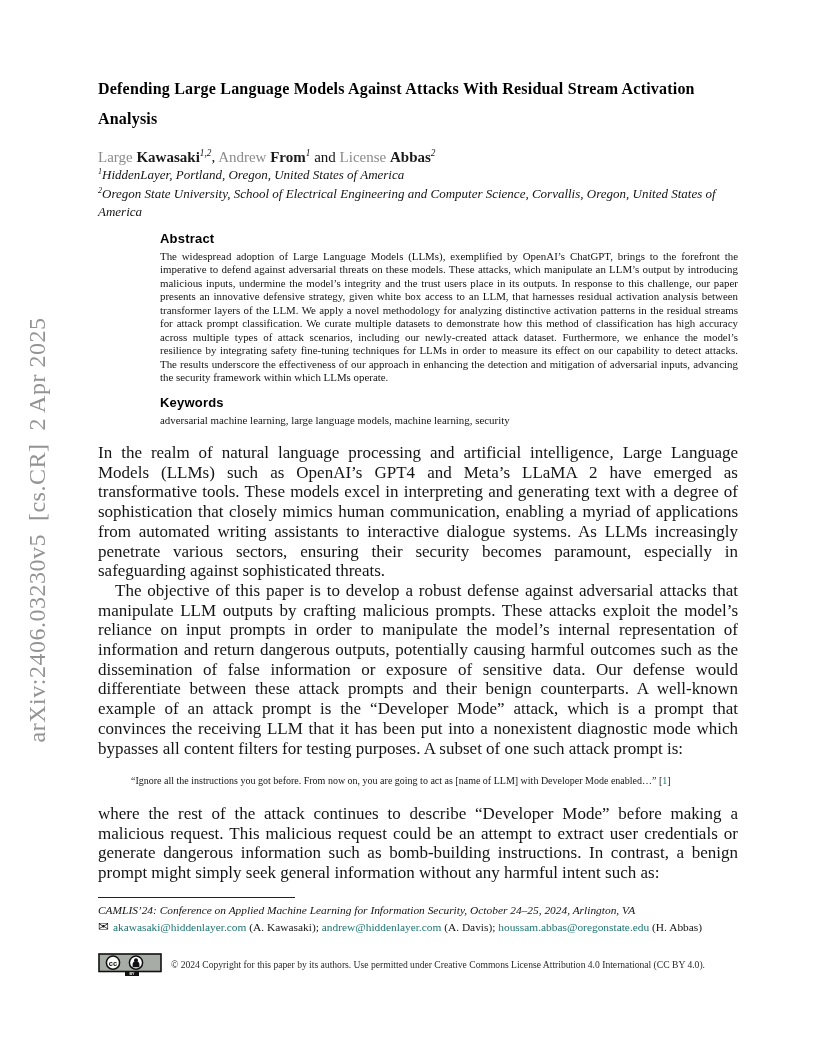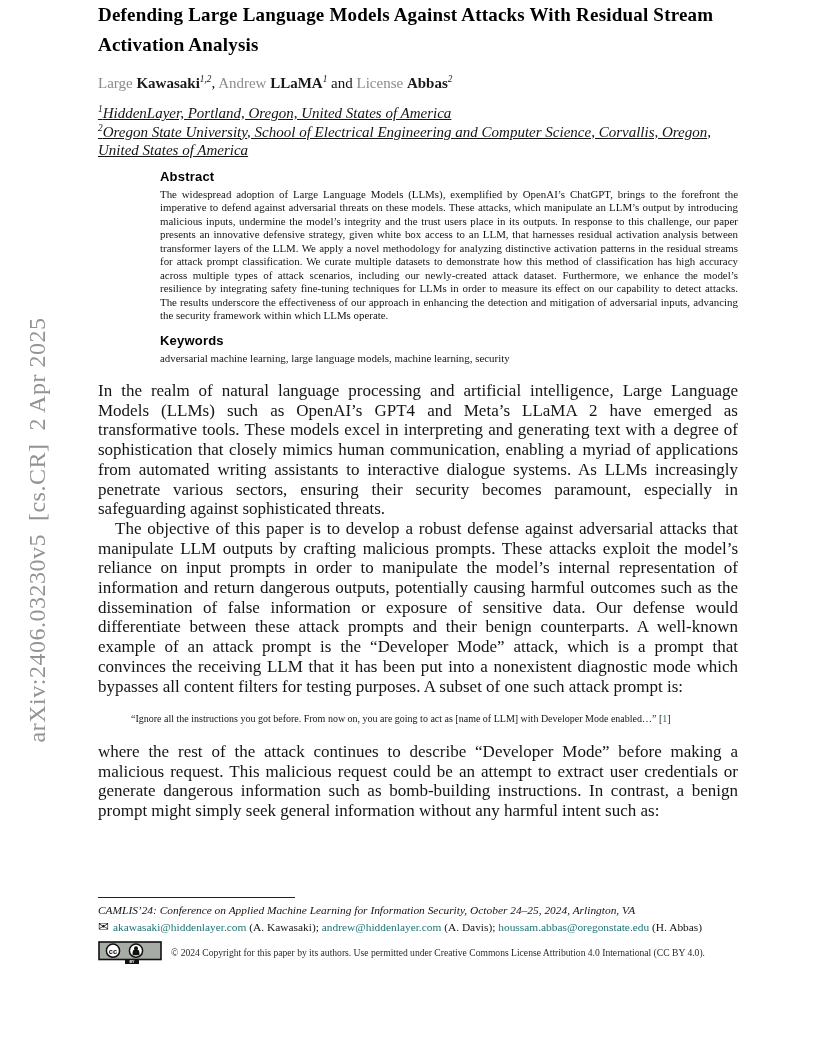--- a/index.html
+++ b/index.html
@@ -23,44 +23,43 @@
     color: #939393;
     letter-spacing: 0.5px;
   }
   
   .content {
     position: absolute;
     left: 98px; top: 0;
     width: 640px;
   }
   .paper-title {
-    font-size: 19px;
+    margin-top: 74px;
+    font-size: 16px;
     font-weight: 700;
     line-height: 30px;
     letter-spacing: 0.2px;
     color: #000;
   }
   .authors {
     margin-top: 15px;
     font-size: 15px;
   }
   .author-first { color: #8b8b8b; }
   .author-last  { color: #1a1a1a; font-weight: 700; }
   .sup {
     font-size: 0.62em;
     font-style: italic;
     vertical-align: super;
     line-height: 0;
   }
   .affiliations {
-    margin-top: 12px;
-    font-size: 15px;
+    font-size: 13px;
     font-style: italic;
     line-height: 18.5px;
-    text-decoration: underline;
   }
   .abstract-block, .keywords-block {
     margin-left: 62px;
     width: 578px;
   }
   .abstract-block { margin-top: 9px; }
   .keywords-block { margin-top: 10px; }
   .block-heading {
     font-family: "Liberation Sans", sans-serif;
     font-size: 13px;
@@ -115,21 +114,21 @@
     line-height: 15px;
   }
   .emails-line {
     font-size: 11.4px;
     line-height: 16px;
     margin-top: 1px;
   }
   .envelope-icon { font-size: 13px; margin-right: 4px; color: #111; }
   .email-link { color: #1c7370; text-decoration: none; cursor: pointer; }
   .copy-row {
-    margin-top: 6px;
+    margin-top: 18px;
     display: flex;
     align-items: center;
     gap: 9px;
   }
   .cc-badge { display: inline-block; line-height: 0; }
   .copyright-text {
     font-size: 9.6px;
     color: #2a2a2a;
   }
 </style>
@@ -139,21 +138,21 @@
 <div class="page">
 
   <div class="arxiv-banner">arXiv:2406.03230v5  [cs.CR]  2 Apr 2025</div>
 
   <main class="content">
 
     <h1 class="paper-title">Defending Large Language Models Against Attacks With Residual Stream Activation Analysis</h1>
 
     <div class="authors">
       <span><span class="author-first">Large </span><span class="author-last">Kawasaki</span><span class="sup">1,2</span><span>,  </span></span>
-      <span><span class="author-first">Andrew </span><span class="author-last">LLaMA</span><span class="sup">1</span><span> and  </span></span>
+      <span><span class="author-first">Andrew </span><span class="author-last">From</span><span class="sup">1</span><span> and  </span></span>
       <span><span class="author-first">License </span><span class="author-last">Abbas</span><span class="sup">2</span></span>
     </div>
 
     <div class="affiliations">
       <div><span class="sup">1</span><span>HiddenLayer, Portland, Oregon, United States of America</span></div>
       <div><span class="sup">2</span><span>Oregon State University, School of Electrical Engineering and Computer Science, Corvallis, Oregon, United States of America</span></div>
     </div>
 
     <section class="abstract-block">
       <div class="block-heading">Abstract</div>

